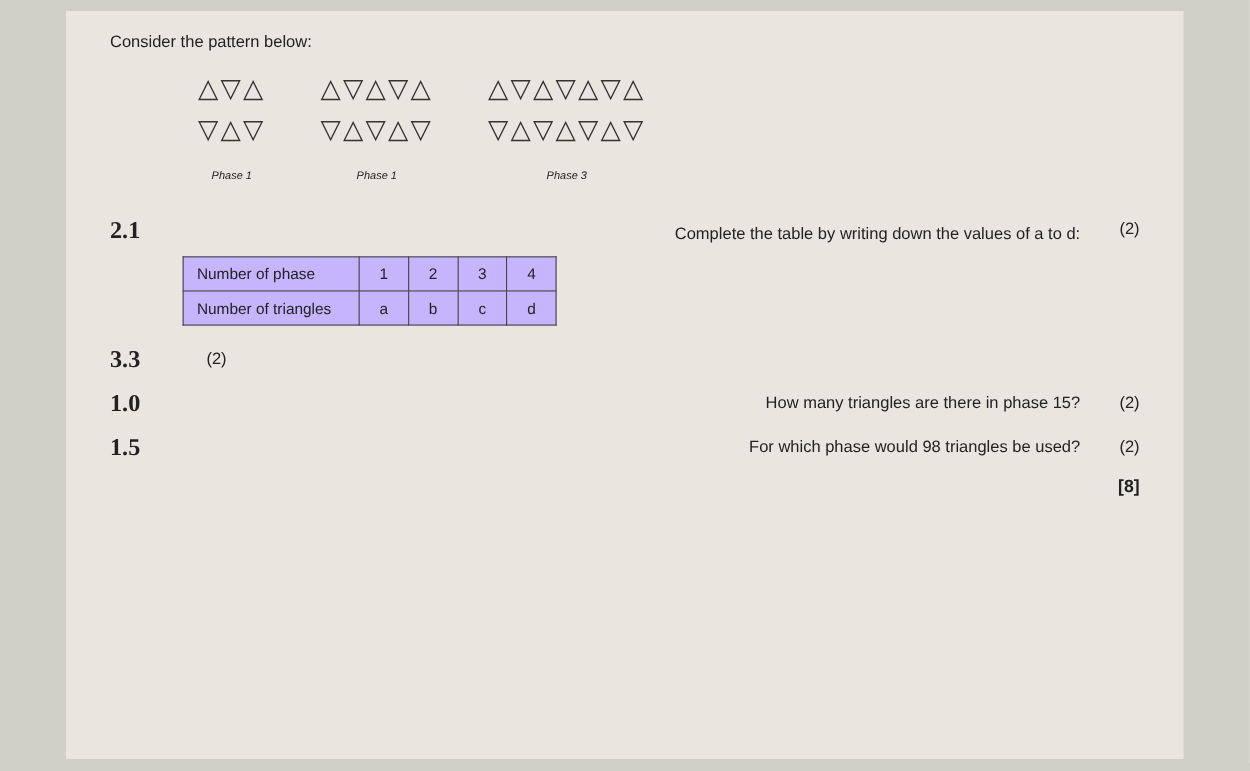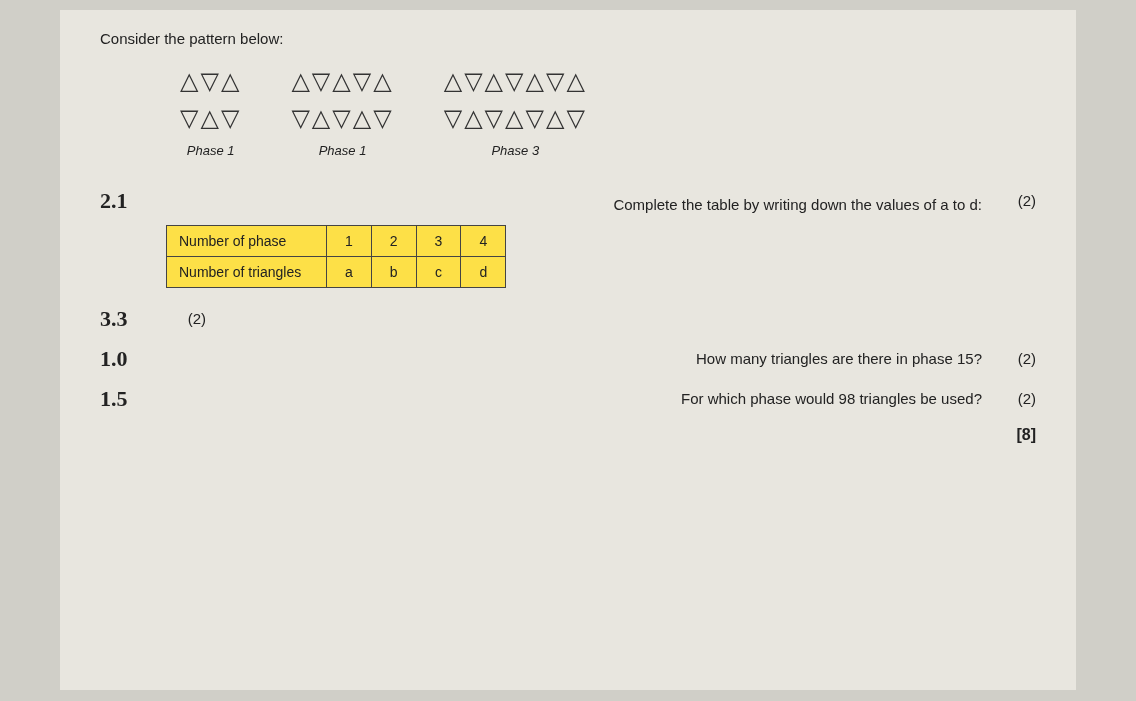--- a/index.html
+++ b/index.html
@@ -49,24 +49,24 @@
       font-size: 24px;
       color: #333;
       line-height: 1.3;
       text-align: center;
       letter-spacing: 2px;
       margin-bottom: 6px;
       font-family: 'Segoe UI Symbol', Arial, sans-serif;
     }
 
     .phase-label {
-      font-size: 13px;
+      font-size: 10px;
       color: #222;
       font-style: italic;
-      margin-top: 4px;
+      margin-top: 16px;
     }
 
     .question-number {
       font-size: 22px;
       font-weight: bold;
       color: #222;
       min-width: 52px;
       font-family: 'Times New Roman', serif;
     }
 
@@ -86,21 +86,21 @@
       padding-top: 4px;
     }
 
     .table-wrapper {
       margin-top: 12px;
       margin-bottom: 4px;
     }
 
     table {
       border-collapse: collapse;
-      background: #fde047;
+      background: #c4b5fd;
       padding-left: 22px;
     }
 
     table td, table th {
       border: 1.5px solid #444;
       padding: 7px 18px;
       font-size: 14px;
       color: #222;
       text-align: center;
     }

